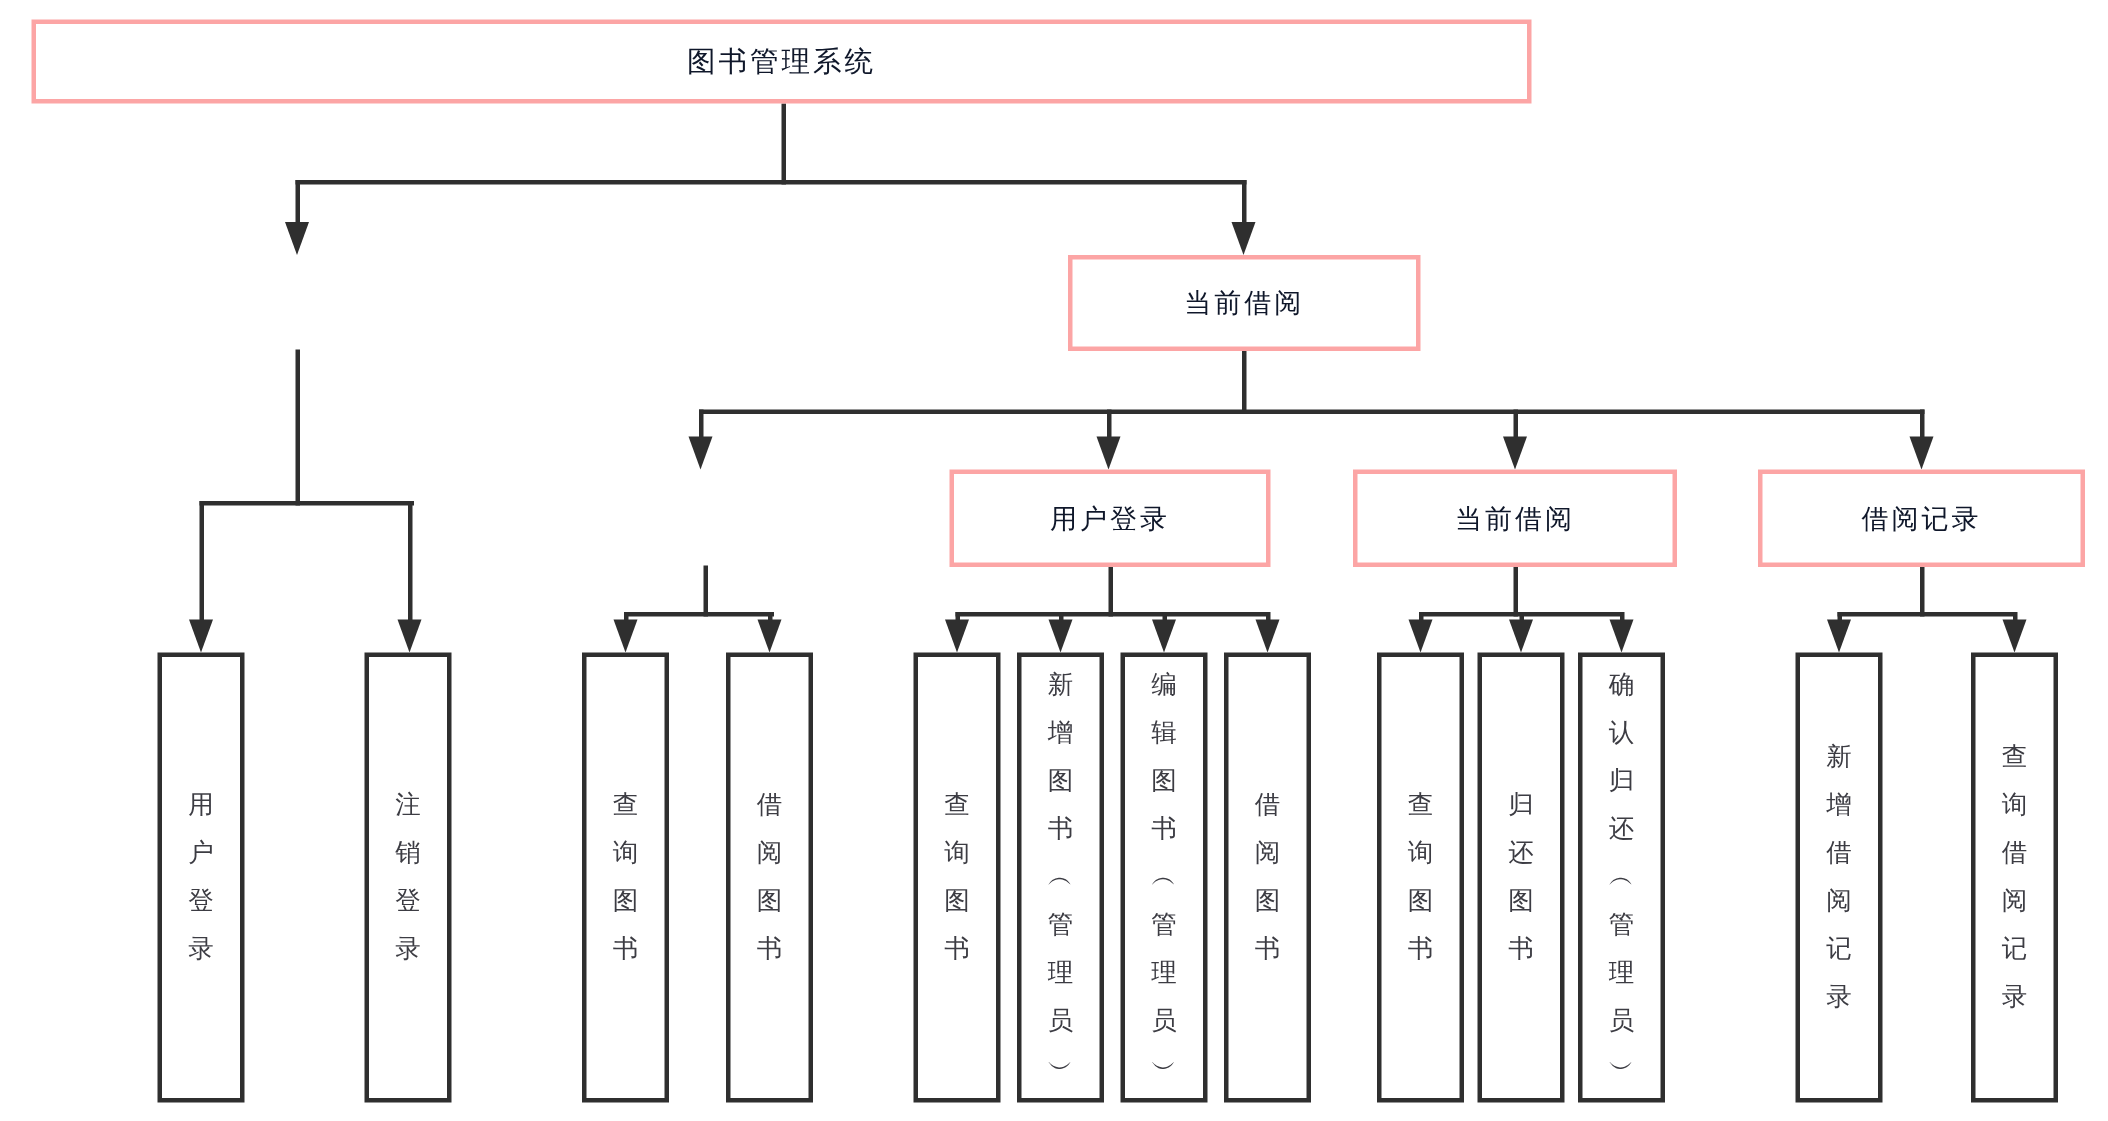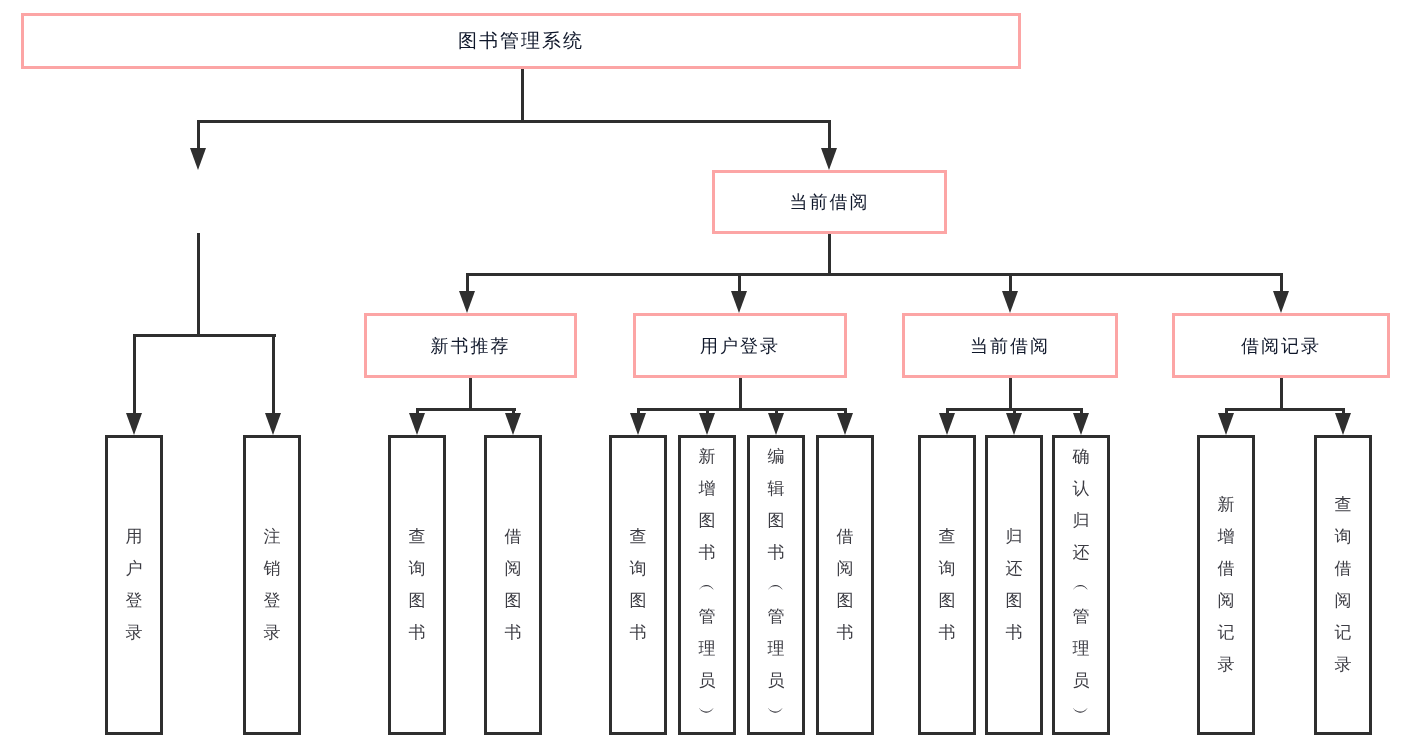--- a/index.html
+++ b/index.html
@@ -60,21 +60,20 @@
   <div class="hline" style="left:466px;top:273px;width:817px;"></div>
   <div class="vline" style="left:466px;top:273px;height:20px;"></div>
   <div class="vline" style="left:738px;top:273px;height:20px;"></div>
   <div class="vline" style="left:1009px;top:273px;height:20px;"></div>
   <div class="vline" style="left:1280px;top:273px;height:20px;"></div>
   <div class="arrow" style="left:459px;top:291px;"></div>
   <div class="arrow" style="left:731px;top:291px;"></div>
   <div class="arrow" style="left:1002px;top:291px;"></div>
   <div class="arrow" style="left:1273px;top:291px;"></div>
 
-  <div class="box" style="left:364px;top:313px;width:213px;height:65px;">新书推荐</div>
   <div class="box" style="left:633px;top:313px;width:214px;height:65px;">用户登录</div>
   <div class="box" style="left:902px;top:313px;width:216px;height:65px;">当前借阅</div>
   <div class="box" style="left:1172px;top:313px;width:218px;height:65px;">借阅记录</div>
 
   <div class="vline" style="left:469px;top:377px;height:34px;"></div>
   <div class="hline" style="left:416px;top:408px;width:100px;"></div>
   <div class="vline" style="left:416px;top:408px;height:7px;"></div>
   <div class="vline" style="left:512px;top:408px;height:7px;"></div>
   <div class="arrow" style="left:409px;top:413px;"></div>
   <div class="arrow" style="left:505px;top:413px;"></div>

